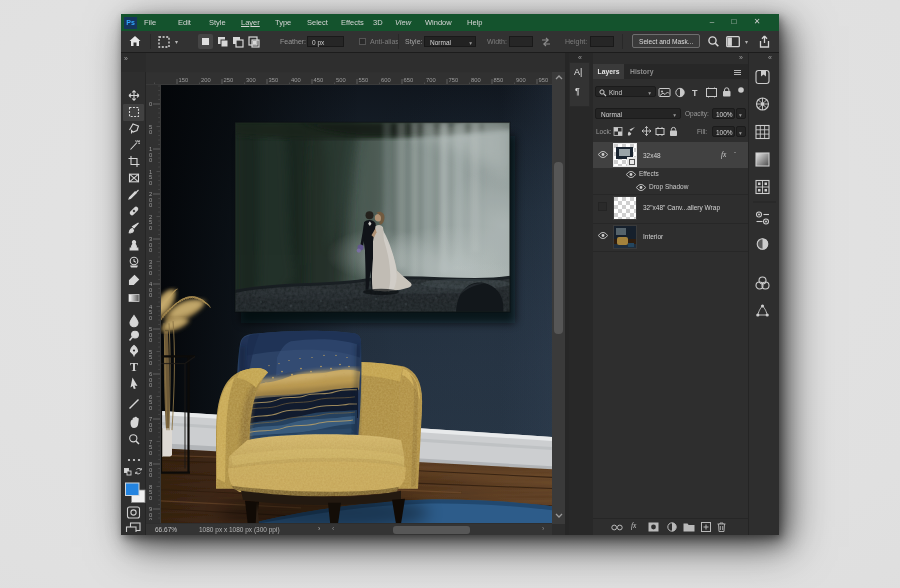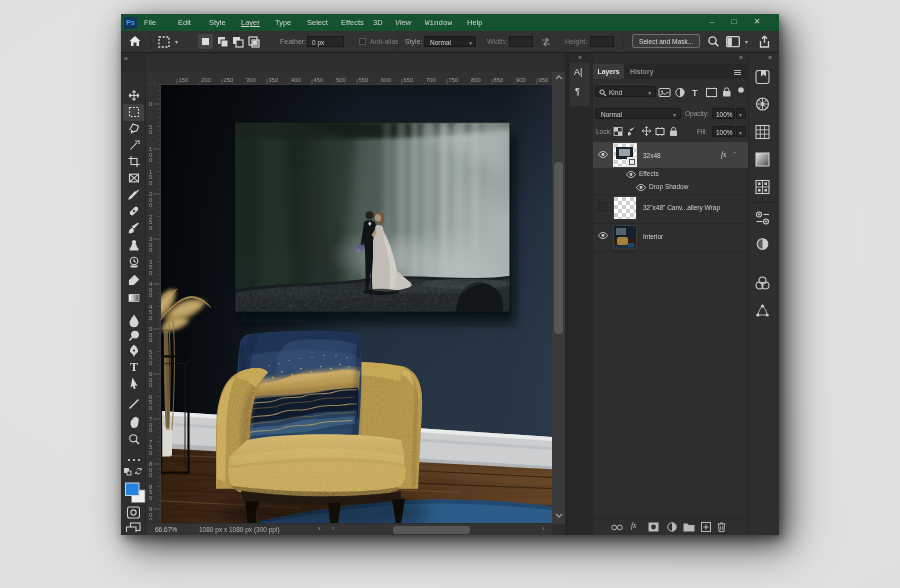--- a/index.html
+++ b/index.html
@@ -49,21 +49,21 @@
     <div id="pslogo">Ps</div>
     <span class="mitem" style="left:23px;">File</span>
     <span class="mitem" style="left:57px;">Edit</span>
     <span class="mitem" style="left:88px;">Style</span>
     <span class="mitem" style="left:120px;text-decoration:underline;">Layer</span>
     <span class="mitem" style="left:154px;">Type</span>
     <span class="mitem" style="left:186px;">Select</span>
     <span class="mitem" style="left:220px;">Effects</span>
     <span class="mitem" style="left:252px;">3D</span>
     <span class="mitem" style="left:274px;font-style:italic;">View</span>
-    <span class="mitem" style="left:304px;font-family:Liberation Mono, monospace;">Window</span>
+    <span class="mitem" style="left:304px;">Window</span>
     <span class="mitem" style="left:346px;">Help</span>
     <div class="wbtn" style="left:580px;">–</div>
     <div class="wbtn" style="left:602px;">□</div>
     <div class="wbtn" style="left:625px;">✕</div>
   </div>
 
   <div id="optbar">
     <svg style="position:absolute;left:7px;top:3px;" width="14" height="14" viewBox="0 0 14 14">
       <path d="M7 2 L12.5 7 L11 7 L11 12 L8.5 12 L8.5 8.5 L5.5 8.5 L5.5 12 L3 12 L3 7 L1.5 7 Z" fill="#e8e8e8"></path>
     </svg>

